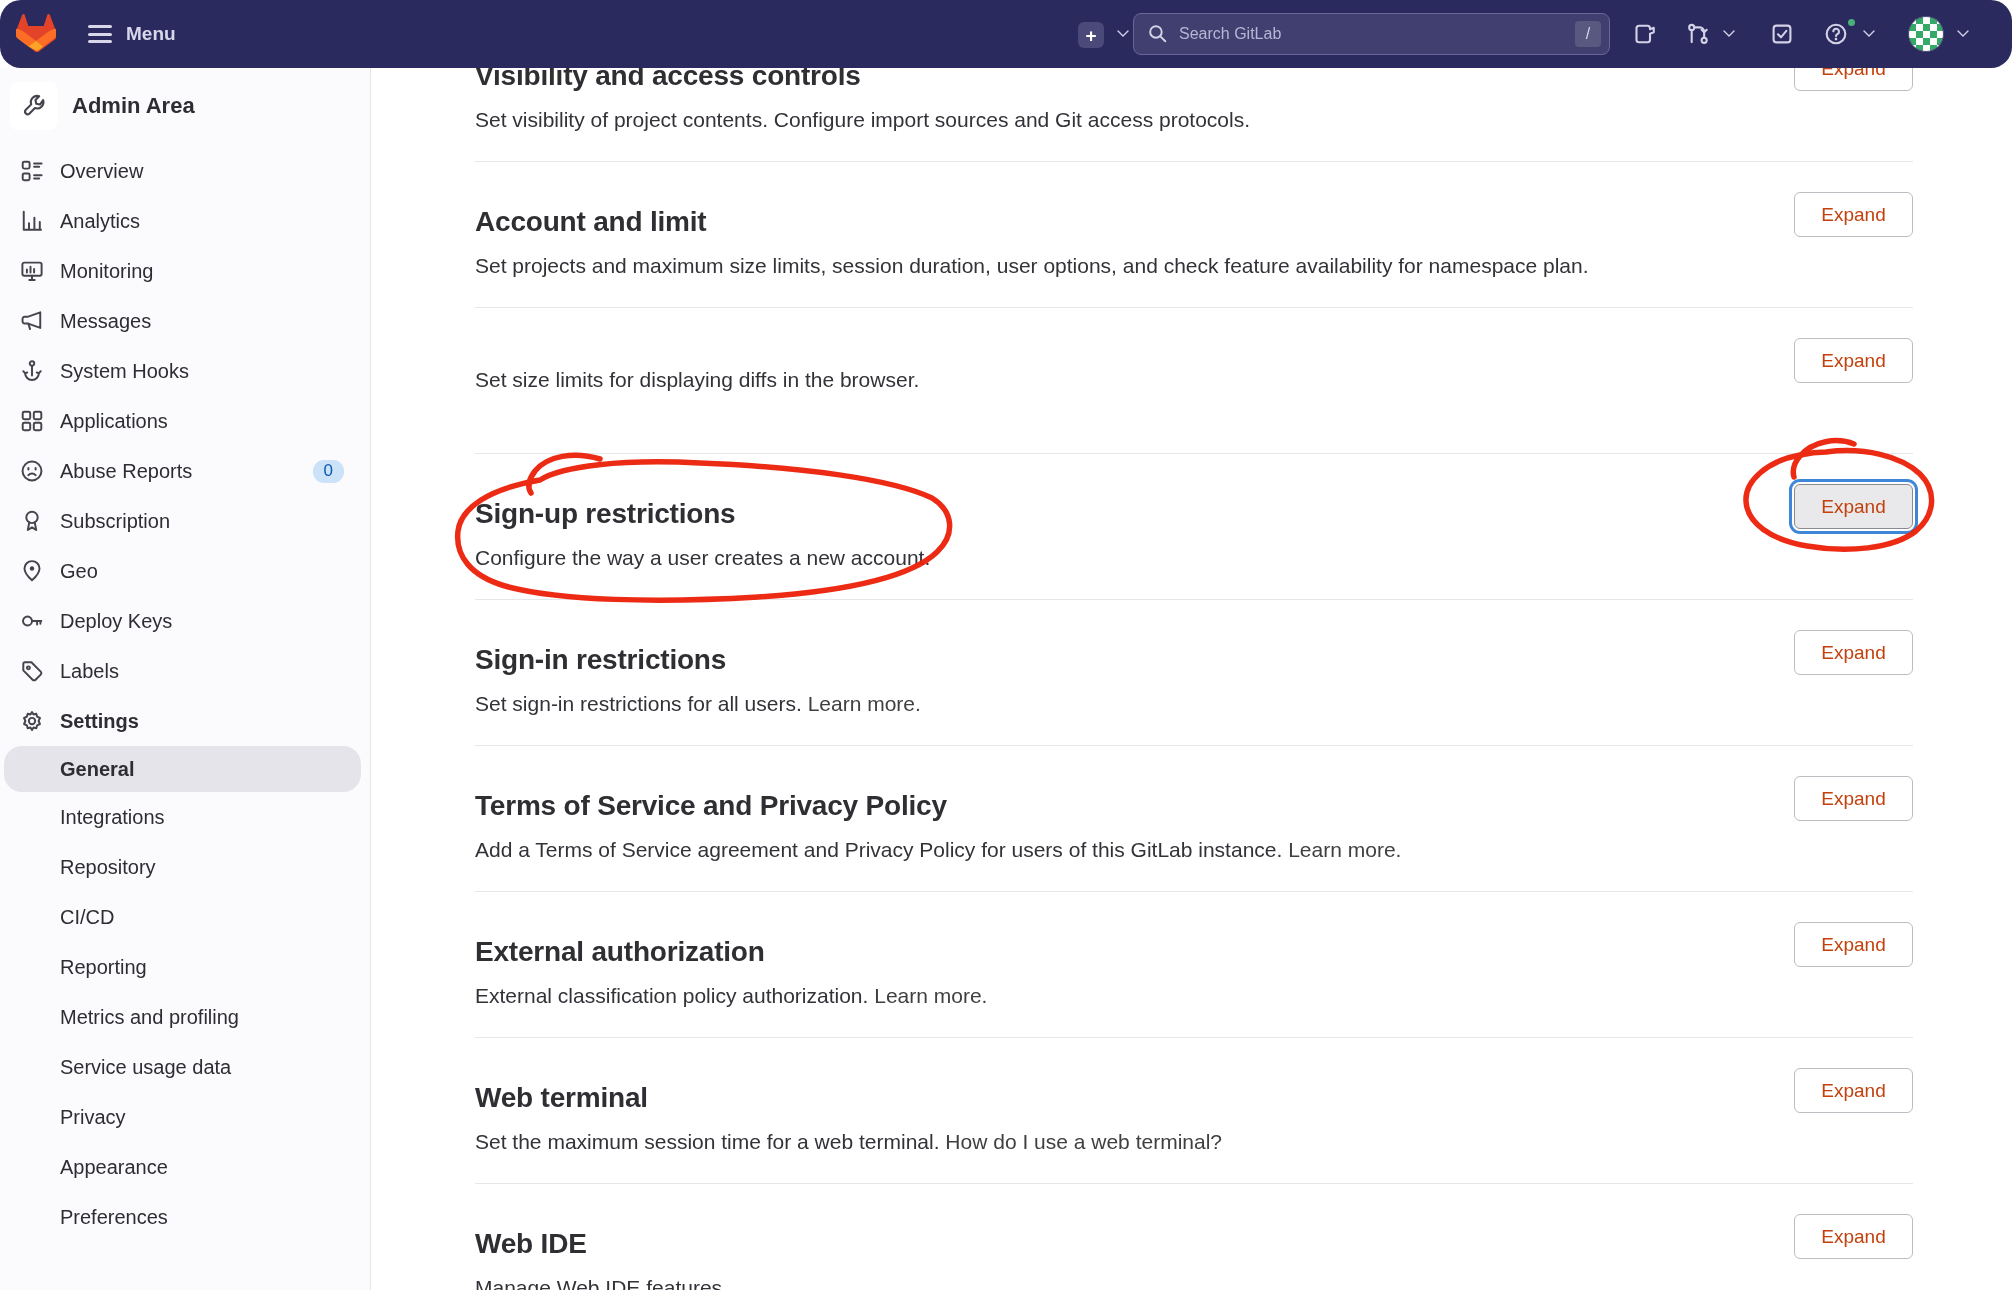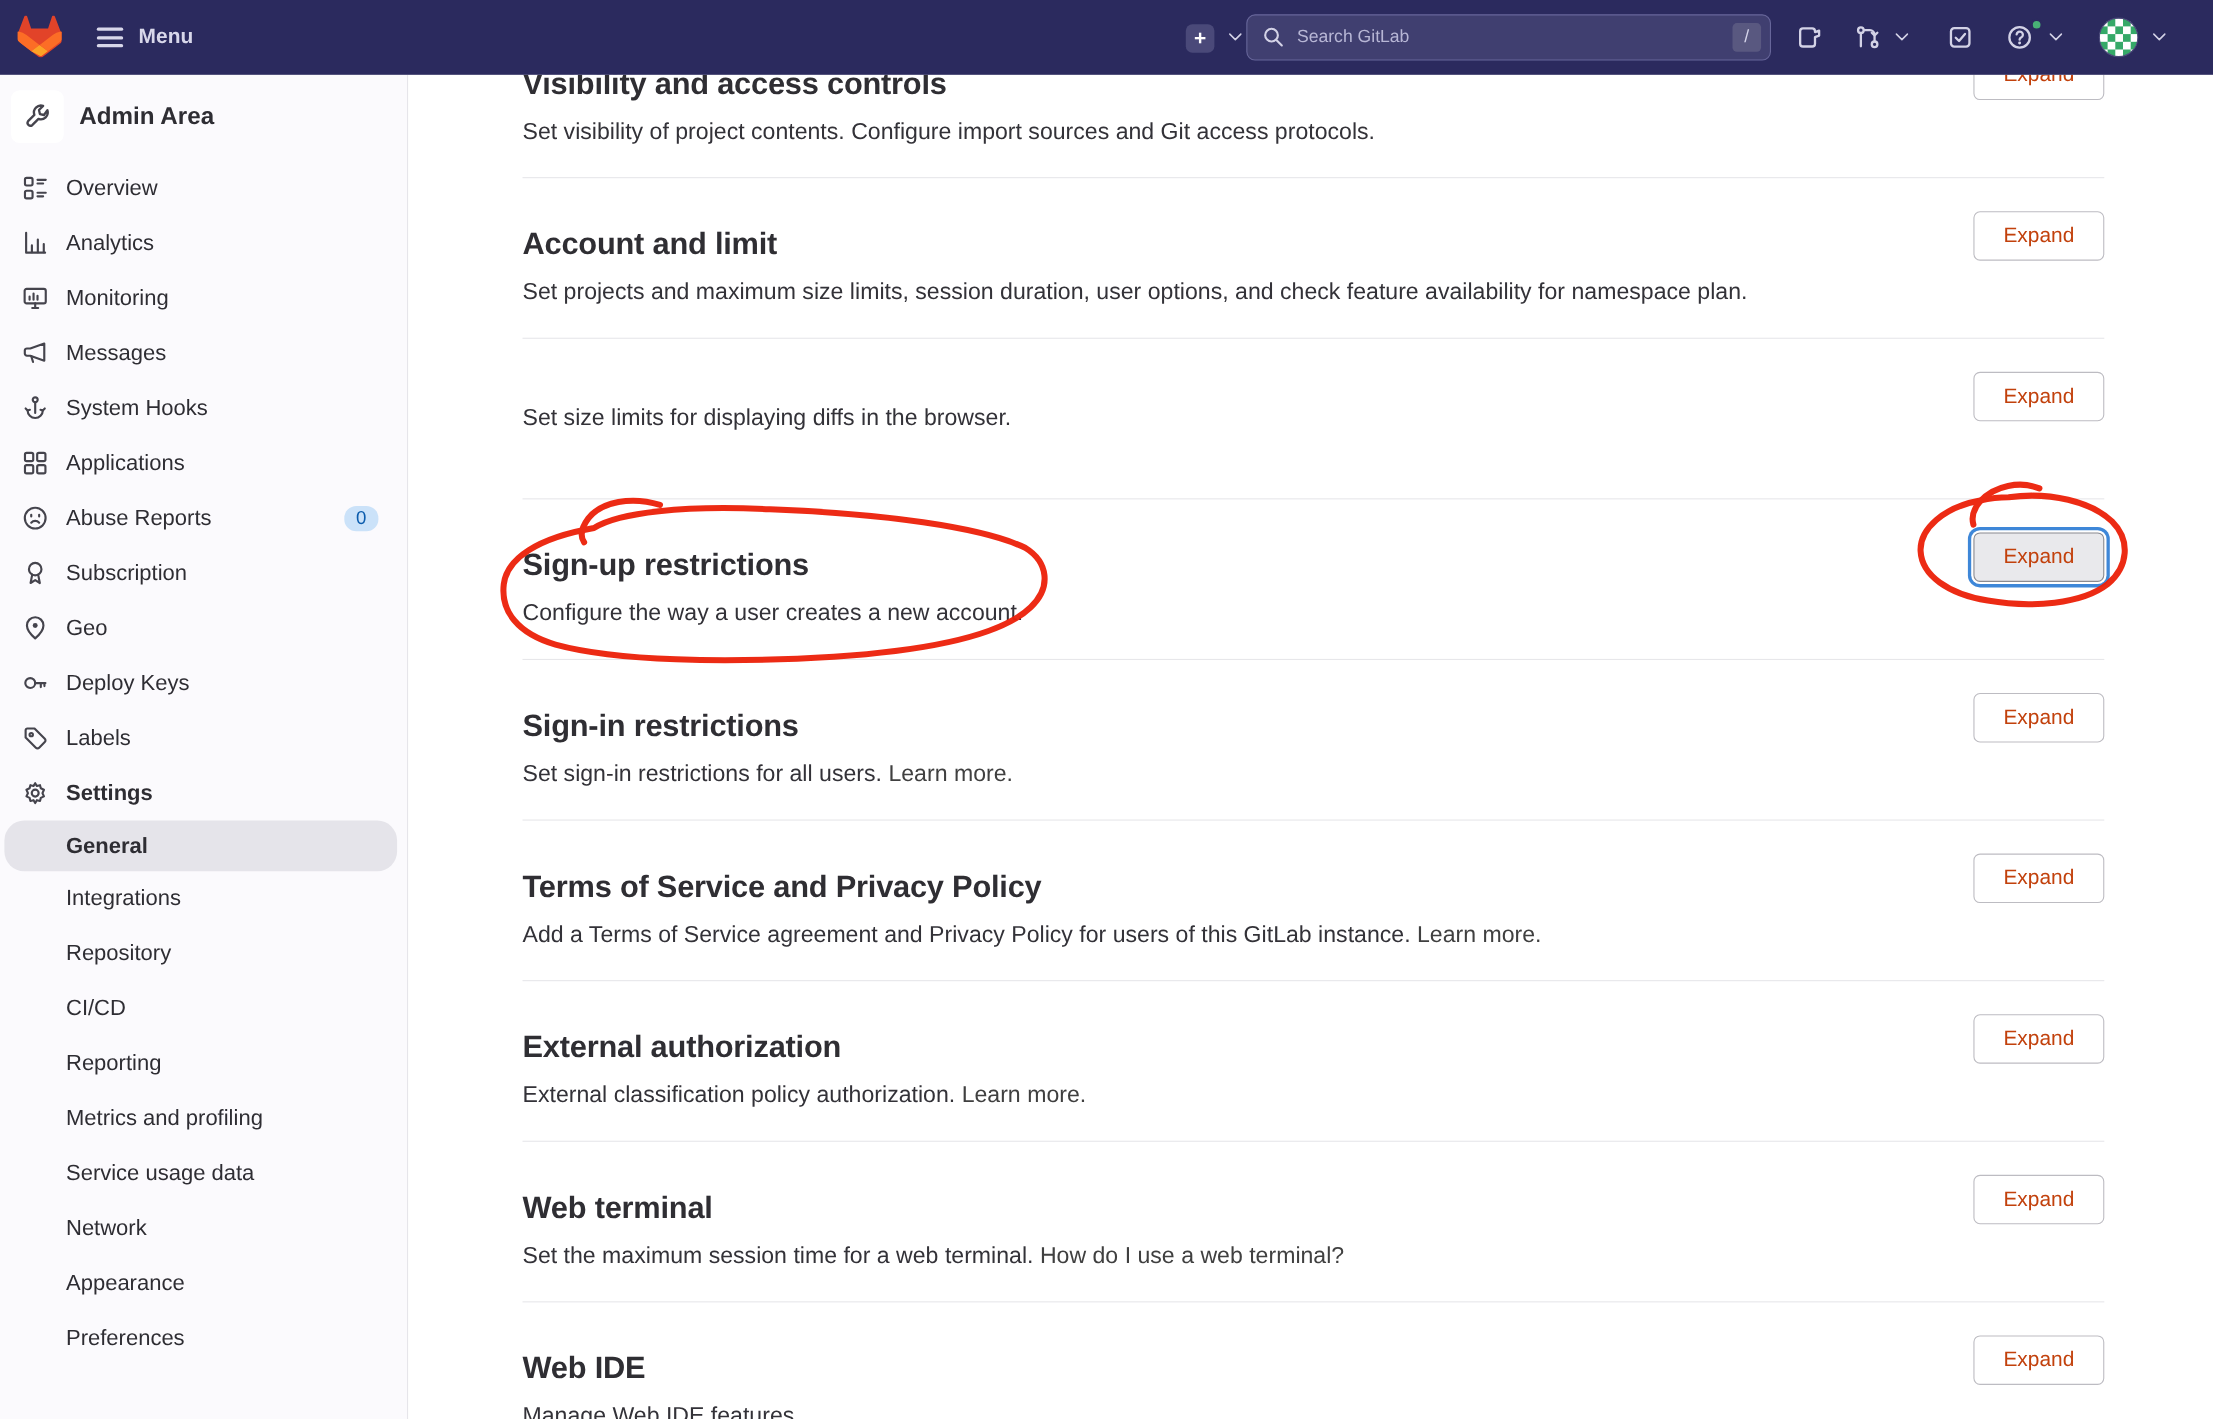--- a/index.html
+++ b/index.html
@@ -1,20 +1,20 @@
 <!DOCTYPE html>
 <html><head>
 <meta charset="utf-8">
 <style>
   * { margin:0; padding:0; box-sizing:border-box; }
   html,body { width:2012px; height:1290px; overflow:hidden; font-family:"Liberation Sans",sans-serif; background:#fff; }
   .app { position:relative; width:2012px; height:1290px; }
 
   
-  .navbar { position:absolute; top:0; left:0; width:2012px; height:68px; background:#2b2a5e; z-index:100; }
+  .navbar { position:absolute; top:0; left:0; width:2012px; height:68px; background:#2b2a5e; z-index:100;border-radius:21px; }
   .nav-logo { position:absolute; left:16px; top:14px; width:40px; height:38px; cursor:pointer; }
   .menu-toggle { position:absolute; left:88px; top:17px; height:34px; display:flex; align-items:center; gap:14px; cursor:pointer; }
   .hamburger { width:24px; height:18px; display:flex; flex-direction:column; justify-content:space-between; }
   .hamburger span { display:block; height:3px; border-radius:2px; background:#d8d7ea; }
   .menu-label { color:#d8d7ea; font-size:19px; font-weight:600; }
   .plus-btn { position:absolute; left:1078px; top:22px; width:26px; height:26px; background:#4a4979; border-radius:6px; color:#fff; font-size:19px; font-weight:700; display:flex; align-items:center; justify-content:center; cursor:pointer; line-height:1; }
   .nav-chevron { position:absolute; top:29px; width:14px; height:9px; cursor:pointer; }
   .nav-chevron svg { display:block; }
   .searchbox { position:absolute; left:1133px; top:13px; width:477px; height:42px; background:#403f70; border:1px solid #67669a; border-radius:8px; display:flex; align-items:center; padding:0 8px 0 13px; }
   .searchbox input { flex:1; background:transparent; border:none; outline:none; color:#e2e1f1; font-size:16px; font-family:"Liberation Sans",sans-serif; margin-left:10px; }
@@ -257,21 +257,21 @@
       <li>
           <span>Reporting</span>
         </li>
       <li>
           <span>Metrics and profiling</span>
         </li>
       <li>
           <span>Service usage data</span>
         </li>
       <li>
-          <span>Network</span>
+          <span>Privacy</span>
         </li>
       <li>
           <span>Appearance</span>
         </li>
       <li>
           <span>Preferences</span>
         </li>
     </ul>
   </aside>
 

